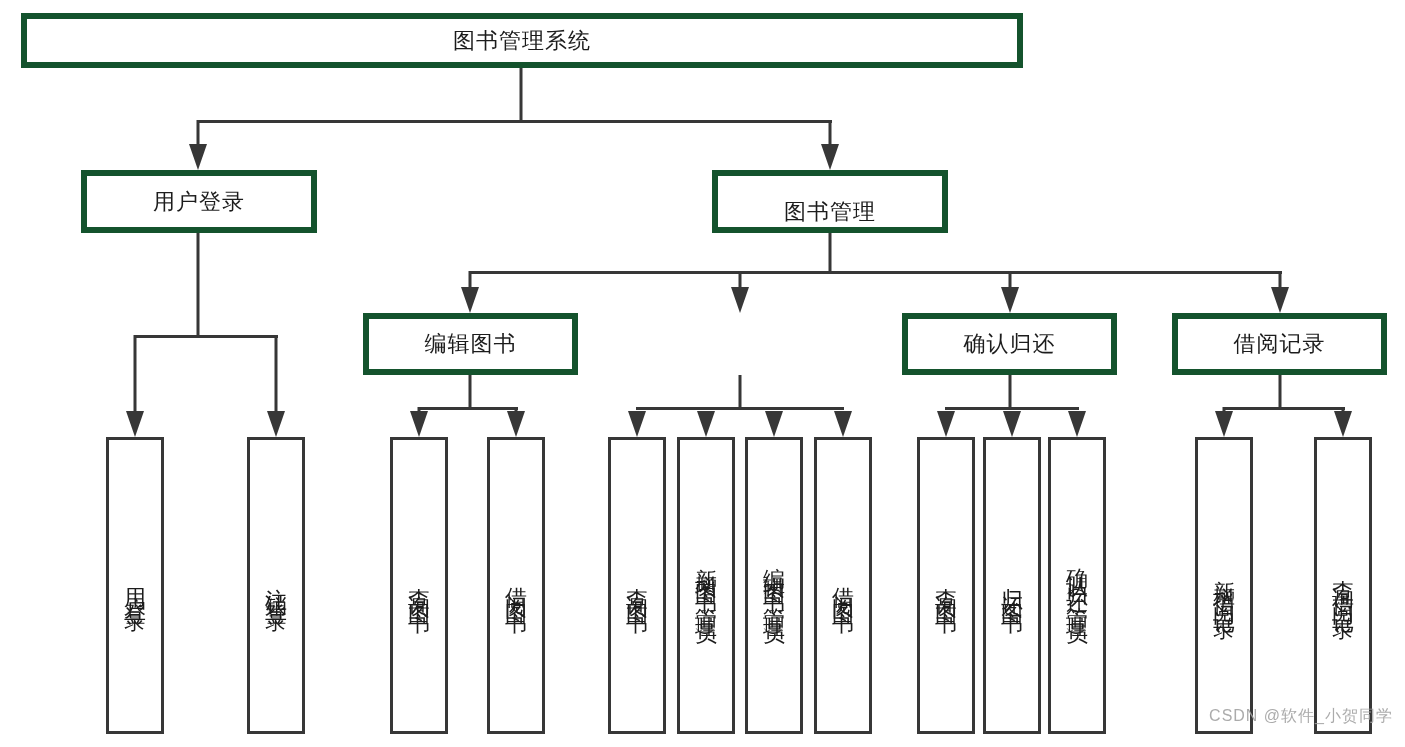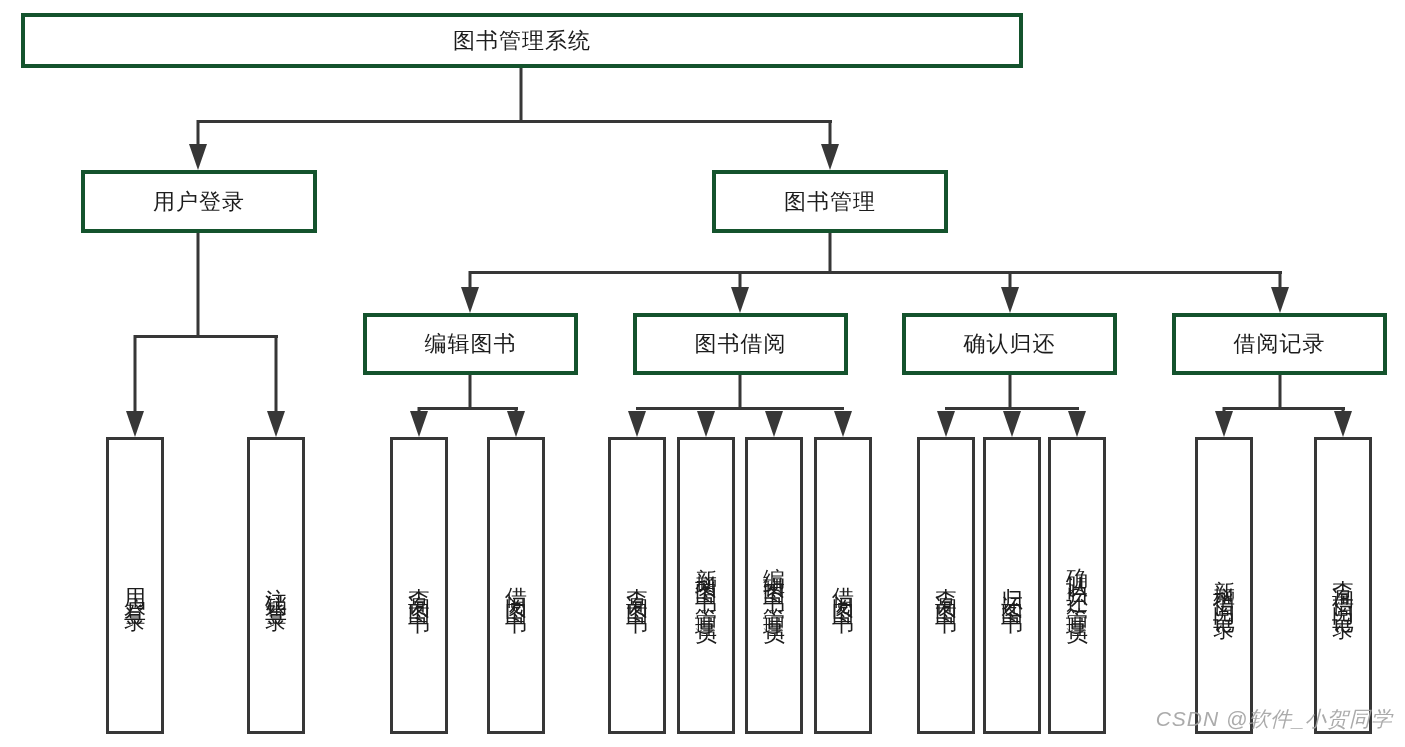--- a/index.html
+++ b/index.html
@@ -11,21 +11,21 @@
   .canvas {
     position: relative;
     width: 1405px;
     height: 747px;
     background: #ffffff;
     overflow: hidden;
   }
   .node {
     position: absolute;
     box-sizing: border-box;
-    border: 4px solid #14532d;
+    border: 6px solid #14532d;
     background: #ffffff;
     display: flex;
     align-items: center;
     justify-content: center;
     color: #1c1c1c;
     font-size: 22px;
     letter-spacing: 1px;
   }
   .leaf {
     position: absolute;
@@ -64,26 +64,25 @@
     width: 0;
     height: 0;
     border-left: 9px solid transparent;
     border-right: 9px solid transparent;
     border-top: 26px solid #373737;
     transform: translateX(-50%);
   }
   .watermark {
     position: absolute;
     right: 12px;
-    bottom: 14px;
-    font-size: 21px;
+    bottom: 20px;
+    font-size: 16px;
     color: rgba(162, 162, 162, 0.9);
     letter-spacing: 1px;
     pointer-events: none;
-    font-style: italic;
   }
 </style>
 </head>
 <body>
 
 <div class="canvas">
 
   <div class="node" style="left:21px; top:13px; width:1002px; height:55px;">
     <span>图书管理系统</span>
   </div>
@@ -91,21 +90,21 @@
   <div class="vline" style="left:521px; top:68px; height:52px;"></div>
   <div class="hline" style="left:197px; top:120px; width:635px;"></div>
   <div class="vline" style="left:198px; top:120px; height:32px;"></div>
   <div class="arrow" style="left:198px; top:144px;"></div>
   <div class="vline" style="left:830px; top:120px; height:32px;"></div>
   <div class="arrow" style="left:830px; top:144px;"></div>
 
   <div class="node" style="left:81px; top:170px; width:236px; height:63px;">
     <span>用户登录</span>
   </div>
-  <div class="node" style="left:712px; top:170px; width:236px; height:63px;">
+  <div class="node" style="left:712px; top:170px; width:236px; height:63px;align-items:flex-end;">
     <span>图书管理</span>
   </div>
 
   <div class="vline" style="left:198px; top:233px; height:102px;"></div>
   <div class="hline" style="left:134px; top:335px; width:144px;"></div>
   <div class="vline" style="left:135px; top:335px; height:80px;"></div>
   <div class="arrow" style="left:135px; top:411px;"></div>
   <div class="vline" style="left:276px; top:335px; height:80px;"></div>
   <div class="arrow" style="left:276px; top:411px;"></div>
 
@@ -116,23 +115,20 @@
   <div class="vline" style="left:740px; top:271px; height:22px;"></div>
   <div class="arrow" style="left:740px; top:287px;"></div>
   <div class="vline" style="left:1010px; top:271px; height:22px;"></div>
   <div class="arrow" style="left:1010px; top:287px;"></div>
   <div class="vline" style="left:1280px; top:271px; height:22px;"></div>
   <div class="arrow" style="left:1280px; top:287px;"></div>
 
   <div class="node" style="left:363px; top:313px; width:215px; height:62px;">
     <span>编辑图书</span>
   </div>
-  <div class="node" style="left:633px; top:313px; width:215px; height:62px;">
-    <span>图书借阅</span>
-  </div>
   <div class="node" style="left:902px; top:313px; width:215px; height:62px;">
     <span>确认归还</span>
   </div>
   <div class="node" style="left:1172px; top:313px; width:215px; height:62px;">
     <span>借阅记录</span>
   </div>
 
   <div class="vline" style="left:470px; top:375px; height:32px;"></div>
   <div class="hline" style="left:418px; top:407px; width:100px;"></div>
   <div class="vline" style="left:419px; top:407px; height:12px;"></div>

